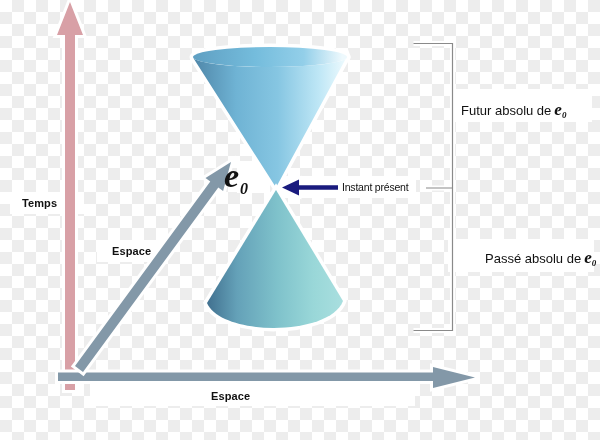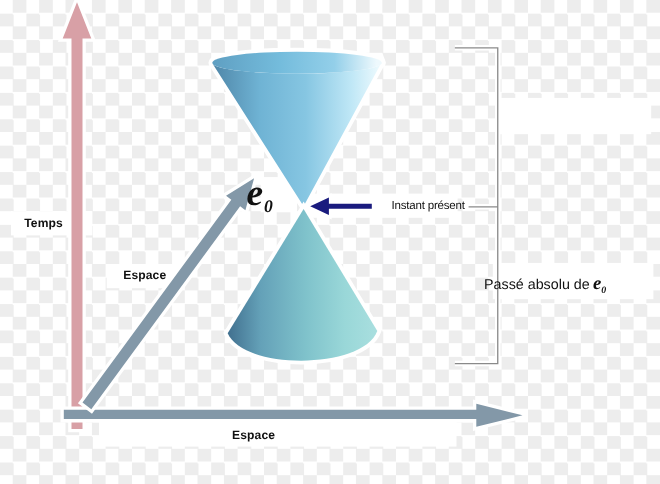--- a/index.html
+++ b/index.html
@@ -19,23 +19,23 @@
   .esym{font-family:"Liberation Serif", serif;font-style:italic;font-weight:bold;}
   .e-big{font-size:34px;line-height:26px;}
   .e-big .esub{font-size:16px;vertical-align:-7px;margin-left:1px;}
   .e-mid{font-size:17px;margin-left:3px;}
   .e-mid .esub{font-size:9px;vertical-align:-3px;}
   .esub{font-family:"Liberation Serif", serif;font-style:italic;font-weight:bold;}
   #e0-label{left:224px;top:162px;}
   #temps-label{left:22px;top:197px;}
   #espace-diag-label{left:112px;top:245px;}
   #espace-h-label{left:211px;top:390px;}
-  #instant-label{left:342px;top:181px;margin-left:14px;}
+  #instant-label{left:342px;top:181px;}
   #futur-label{left:461px;top:100px;}
-  #passe-label{left:440px;top:248px;}
+  #passe-label{left:485px;top:248px;}
 </style>
 </head>
 <body>
 
 <div class="stage" style="background-image: conic-gradient(rgb(237, 237, 237) 25%, rgb(255, 255, 255) 0deg, rgb(255, 255, 255) 50%, rgb(237, 237, 237) 0deg, rgb(237, 237, 237) 75%, rgb(255, 255, 255) 0deg);">
 
   <svg width="600" height="440" viewBox="0 0 600 440">
     <defs>
       <linearGradient id="gTopLat" x1="0" y1="0" x2="1" y2="0">
         <stop offset="0" stop-color="#4f86a8"></stop>
@@ -98,16 +98,17 @@
   <div class="lbl axis-lbl" id="temps-label">Temps</div>
 
   <div class="lbl axis-lbl" id="espace-diag-label">Espace</div>
 
   <div class="lbl axis-lbl" id="espace-h-label">Espace</div>
 
   <div class="lbl e-big" id="e0-label"><span class="esym">e</span><span class="esub">0</span></div>
 
   <div class="lbl small-lbl" id="instant-label">Instant présent</div>
 
+  <div class="lbl region-lbl" id="futur-label"><span>Futur absolu de</span><span class="esym e-mid"><span>e</span><span class="esub">0</span></span></div>
 
   <div class="lbl region-lbl" id="passe-label"><span>Passé absolu de</span><span class="esym e-mid"><span>e</span><span class="esub">0</span></span></div>
 
 </div>
 
 </body></html>

